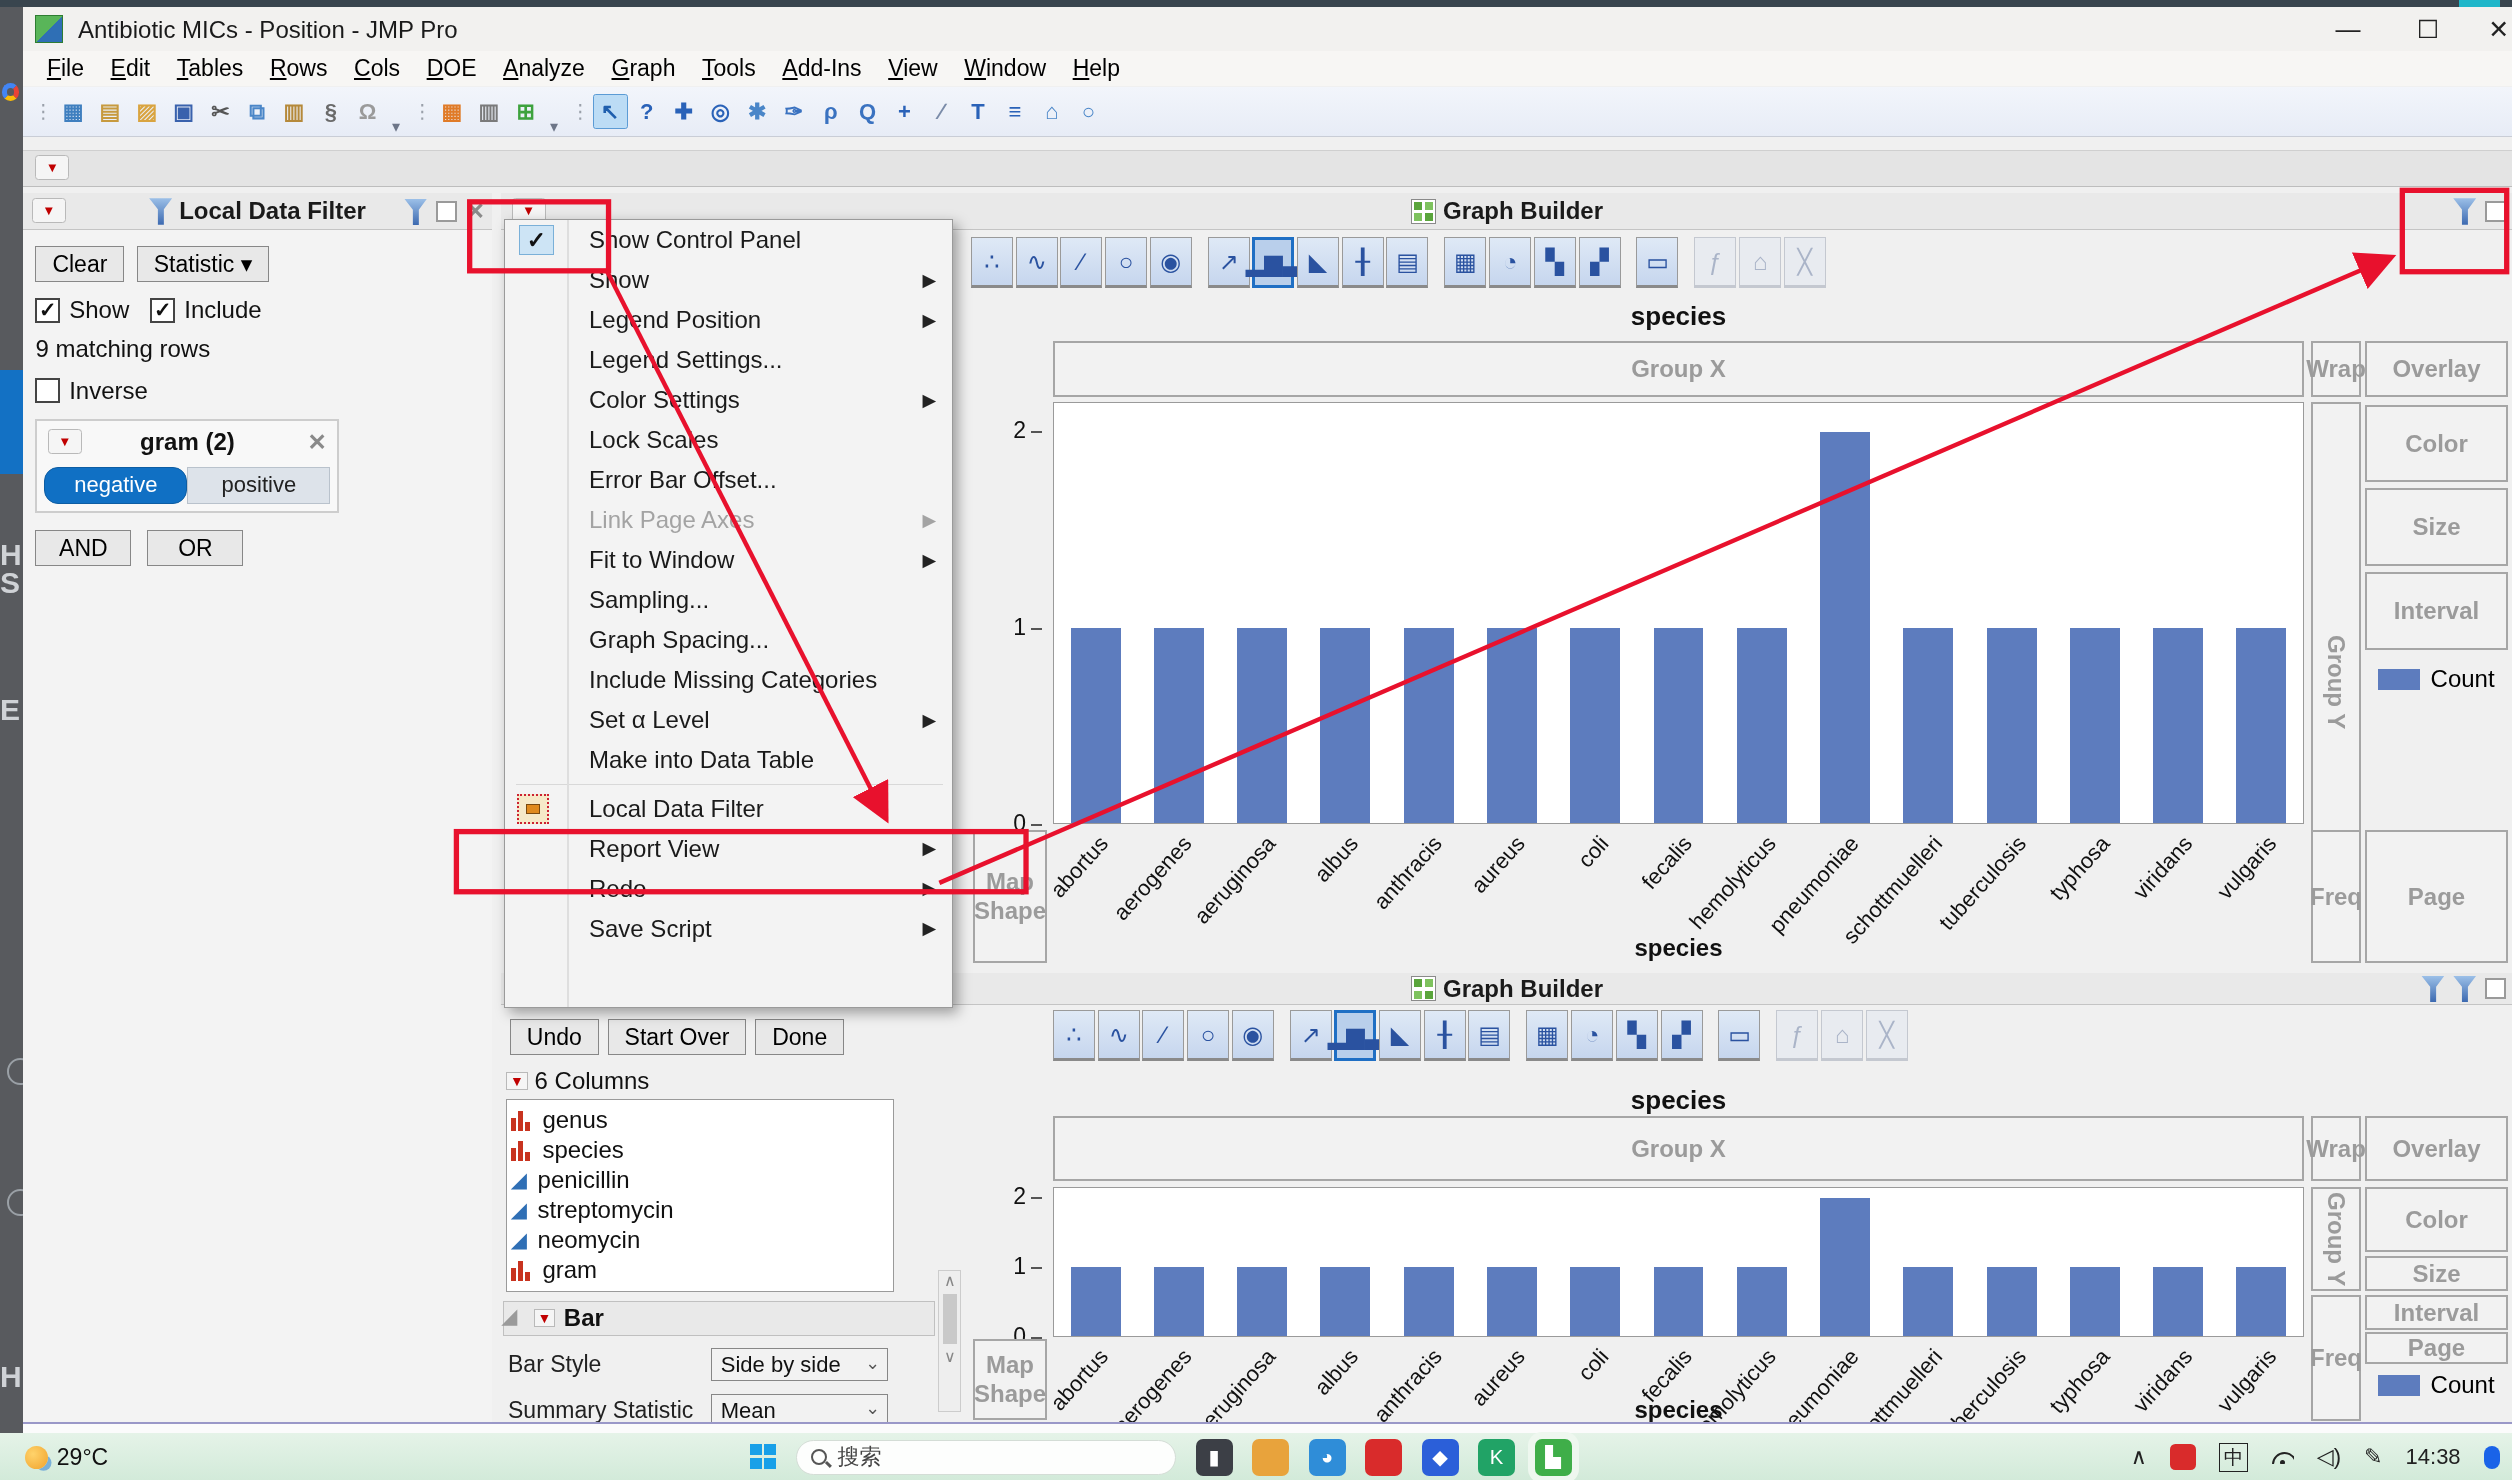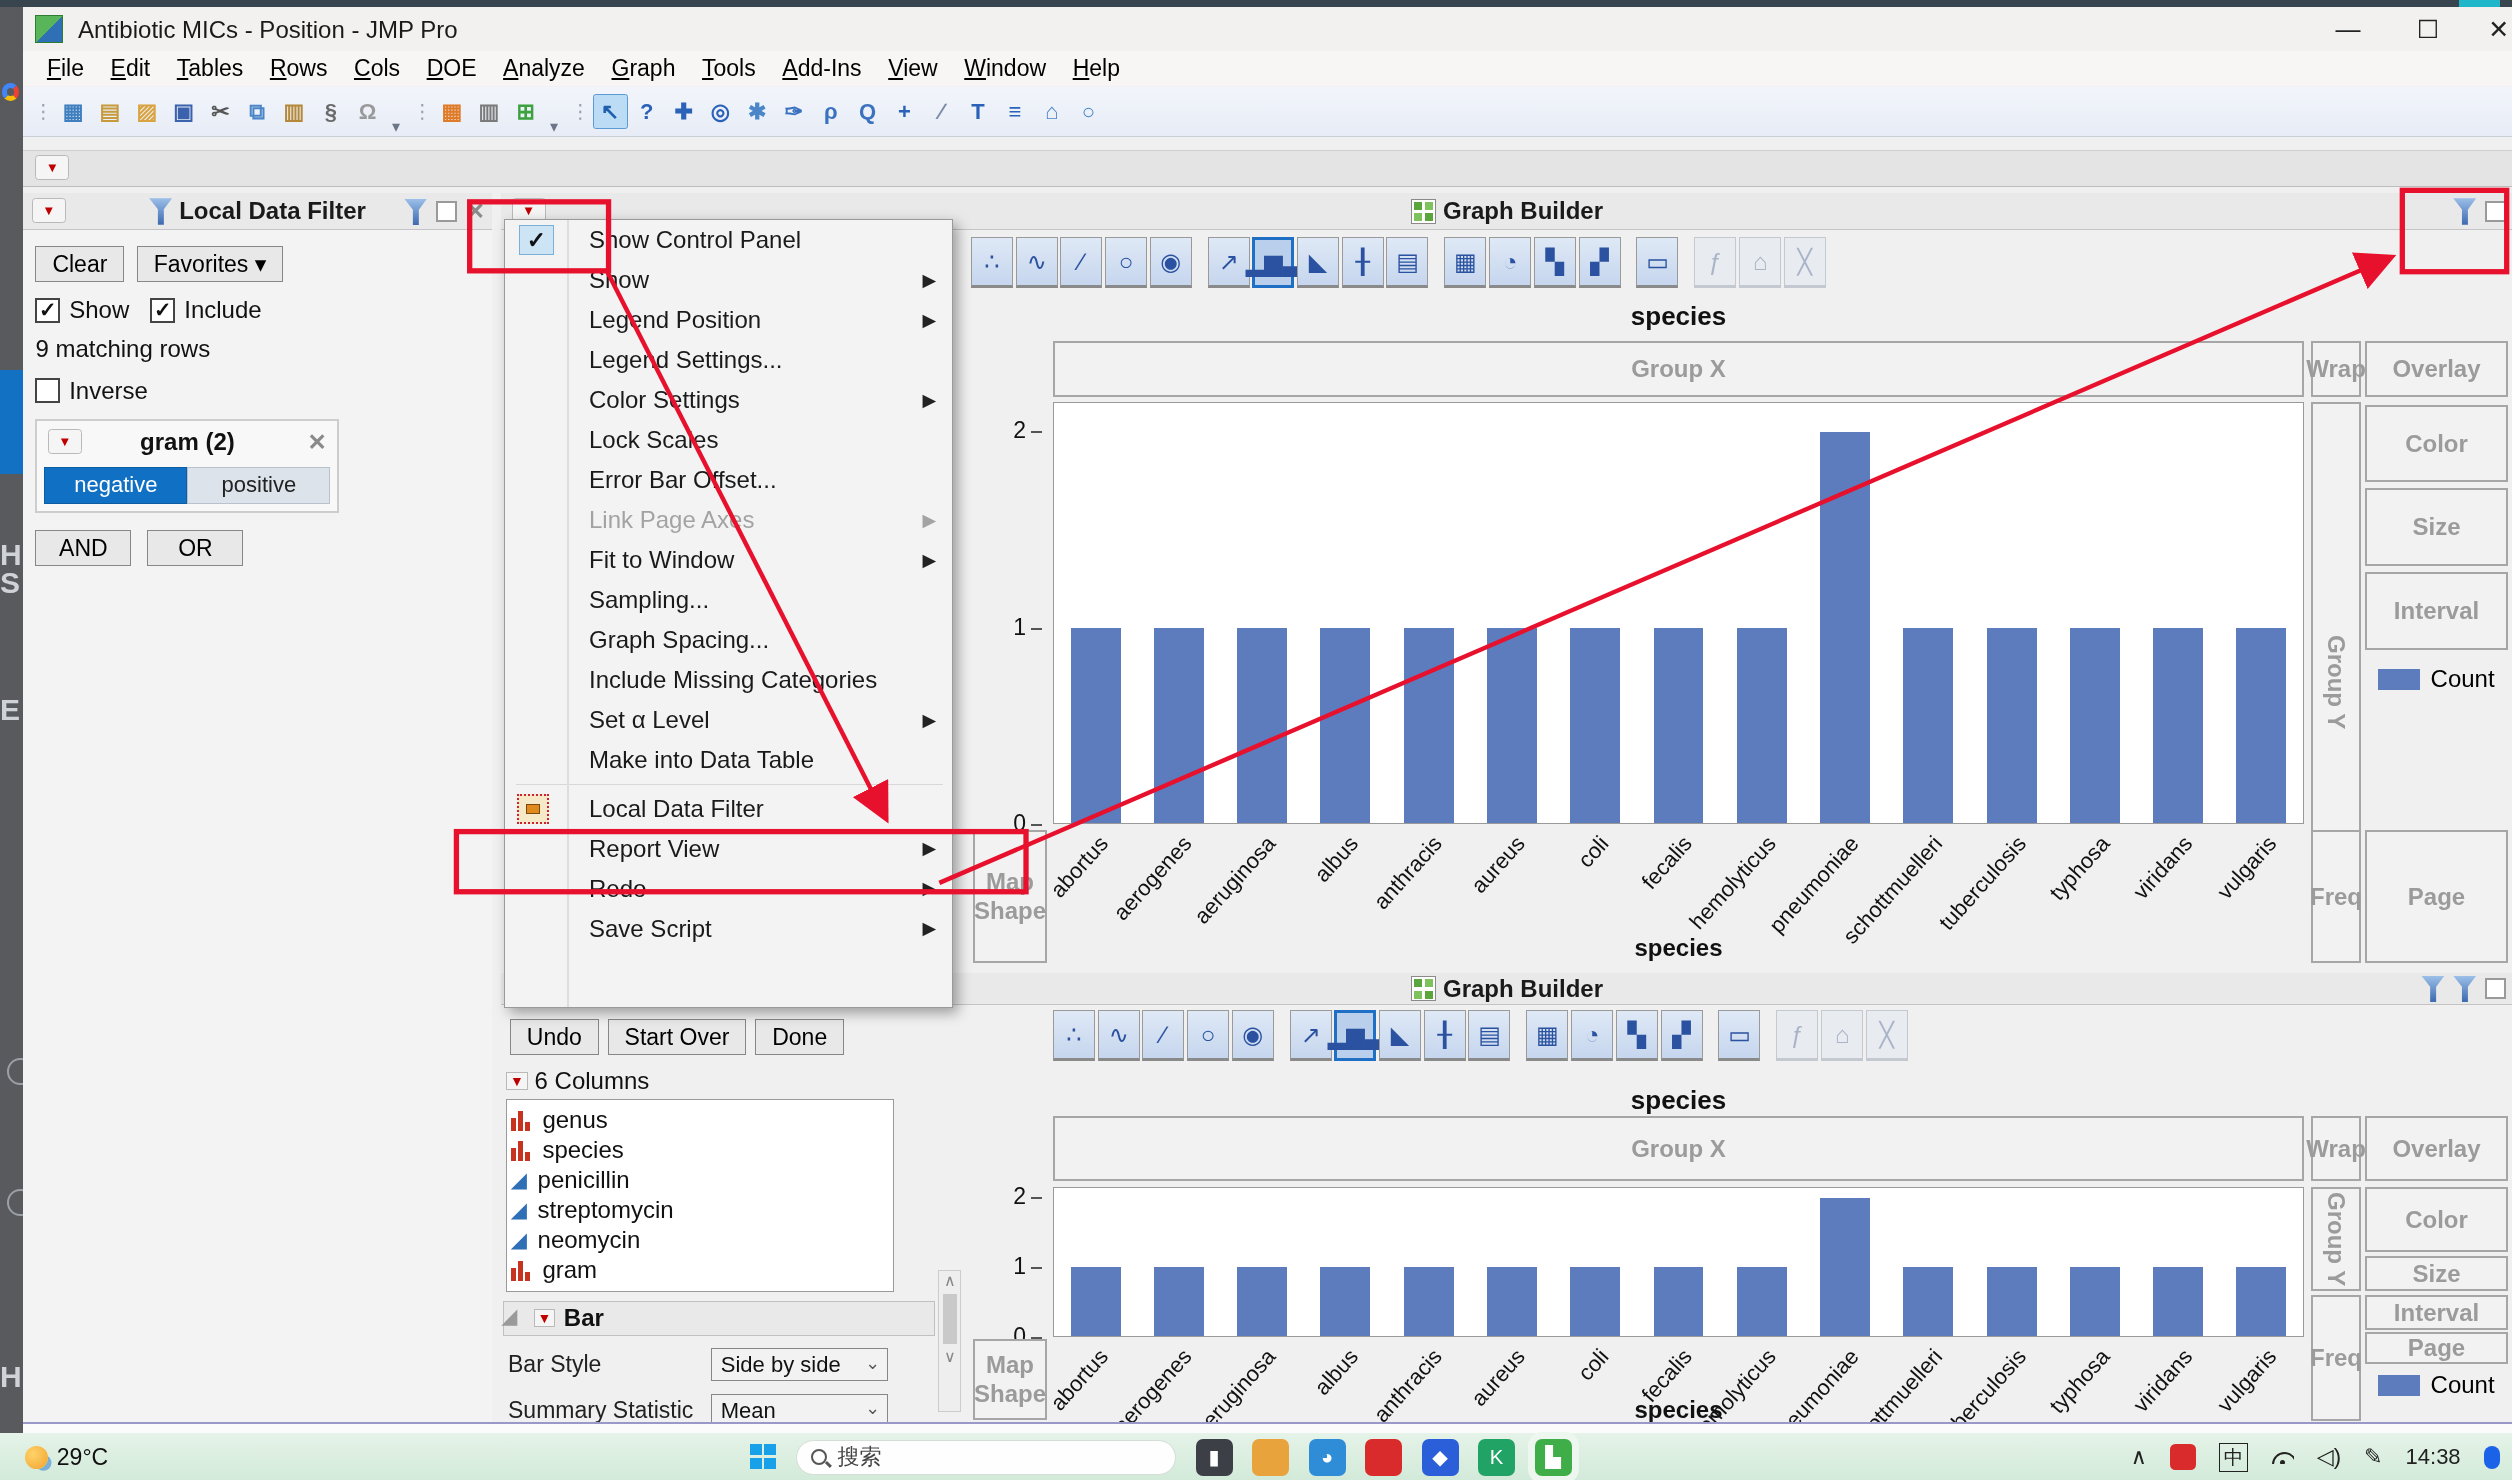--- a/index.html
+++ b/index.html
@@ -48,21 +48,21 @@
   #ldf-body { position:absolute; left:0; top:37px; right:0; bottom:0; padding:16px 12.4px; }
   .check-row { display:flex; align-items:center; gap:8.8px; font-size:24px; margin-top:14px; }
   .checkbox { width:25px; height:25px; background:#fff; border:2.7px solid #444; display:inline-flex; align-items:center; justify-content:center; font-size:21px; font-weight:bold; color:#111; }
   #gram-box { margin-top:14px; width:304px; border:2.7px solid #cdcdcd; background:#f8f8f8; padding:7px; }
   #gram-head { position:relative; height:34px; }
   #gram-head .redtri-btn { position:absolute; left:3.5px; top:1.8px; }
   #gram-title { text-align:center; font-size:24px; font-weight:bold; }
   #gram-head .x-icon { position:absolute; right:3.5px; top:1.8px; }
   #gram-opts { display:flex; margin-top:5.3px; }
   .gram-opt { flex:1; text-align:center; font-size:22px; padding:4.4px 0; border:1.8px solid #b9c2cc; }
-  .gram-opt.on { background:#1070c4; color:#fff; border-color:#0d5da3; }
+  .gram-opt.on { background:#1070c4; color:#fff; border-color:#0d5da3;border-radius:14px; }
   .gram-opt.off { background:#dde3ea; color:#222; }
   #andor { margin-top:17.7px; display:flex; gap:16px; }
   #andor .btn { min-width:96px; }
 
   
   .gb-header { position:absolute; height:37px; background:#e9e9e9; border-bottom:1.8px solid #c4c4c4; left:501px; width:2012px; }
   .gb-icon { display:inline-block; width:25px; height:25px; border:1.8px solid #8a8a8a; background:
       linear-gradient(#fff,#fff) , #fff; position:relative; }
   .gb-icon i { position:absolute; width:8px; height:8px; background:#5aa53c; }
   .gb-icon i:nth-child(1){left:1.8px;top:1.8px;} .gb-icon i:nth-child(2){right:1.8px;top:1.8px;background:#7ec25e;}
@@ -238,21 +238,21 @@
         </div>
       <div class="hdr-right">
         <span class="funnel"></span>
         <span class="sq-icon"></span>
         <span class="x-icon">✕</span>
       </div>
     </div>
     <div id="ldf-body">
       <div style="display:flex; gap:12.4px;">
         <span class="btn">Clear</span>
-        <span class="btn">Favorites ▾</span>
+        <span class="btn">Statistic ▾</span>
       </div>
       <div class="check-row">
         <span class="checkbox">✓</span>
         <span>Show</span>
         <span class="checkbox" style="margin-left:12.4px">✓</span>
         <span>Include</span>
       </div>
       <div style="font-size:24px; margin-top:10.6px;">9 matching rows</div>
       <div class="check-row">
         <span class="checkbox"></span>

